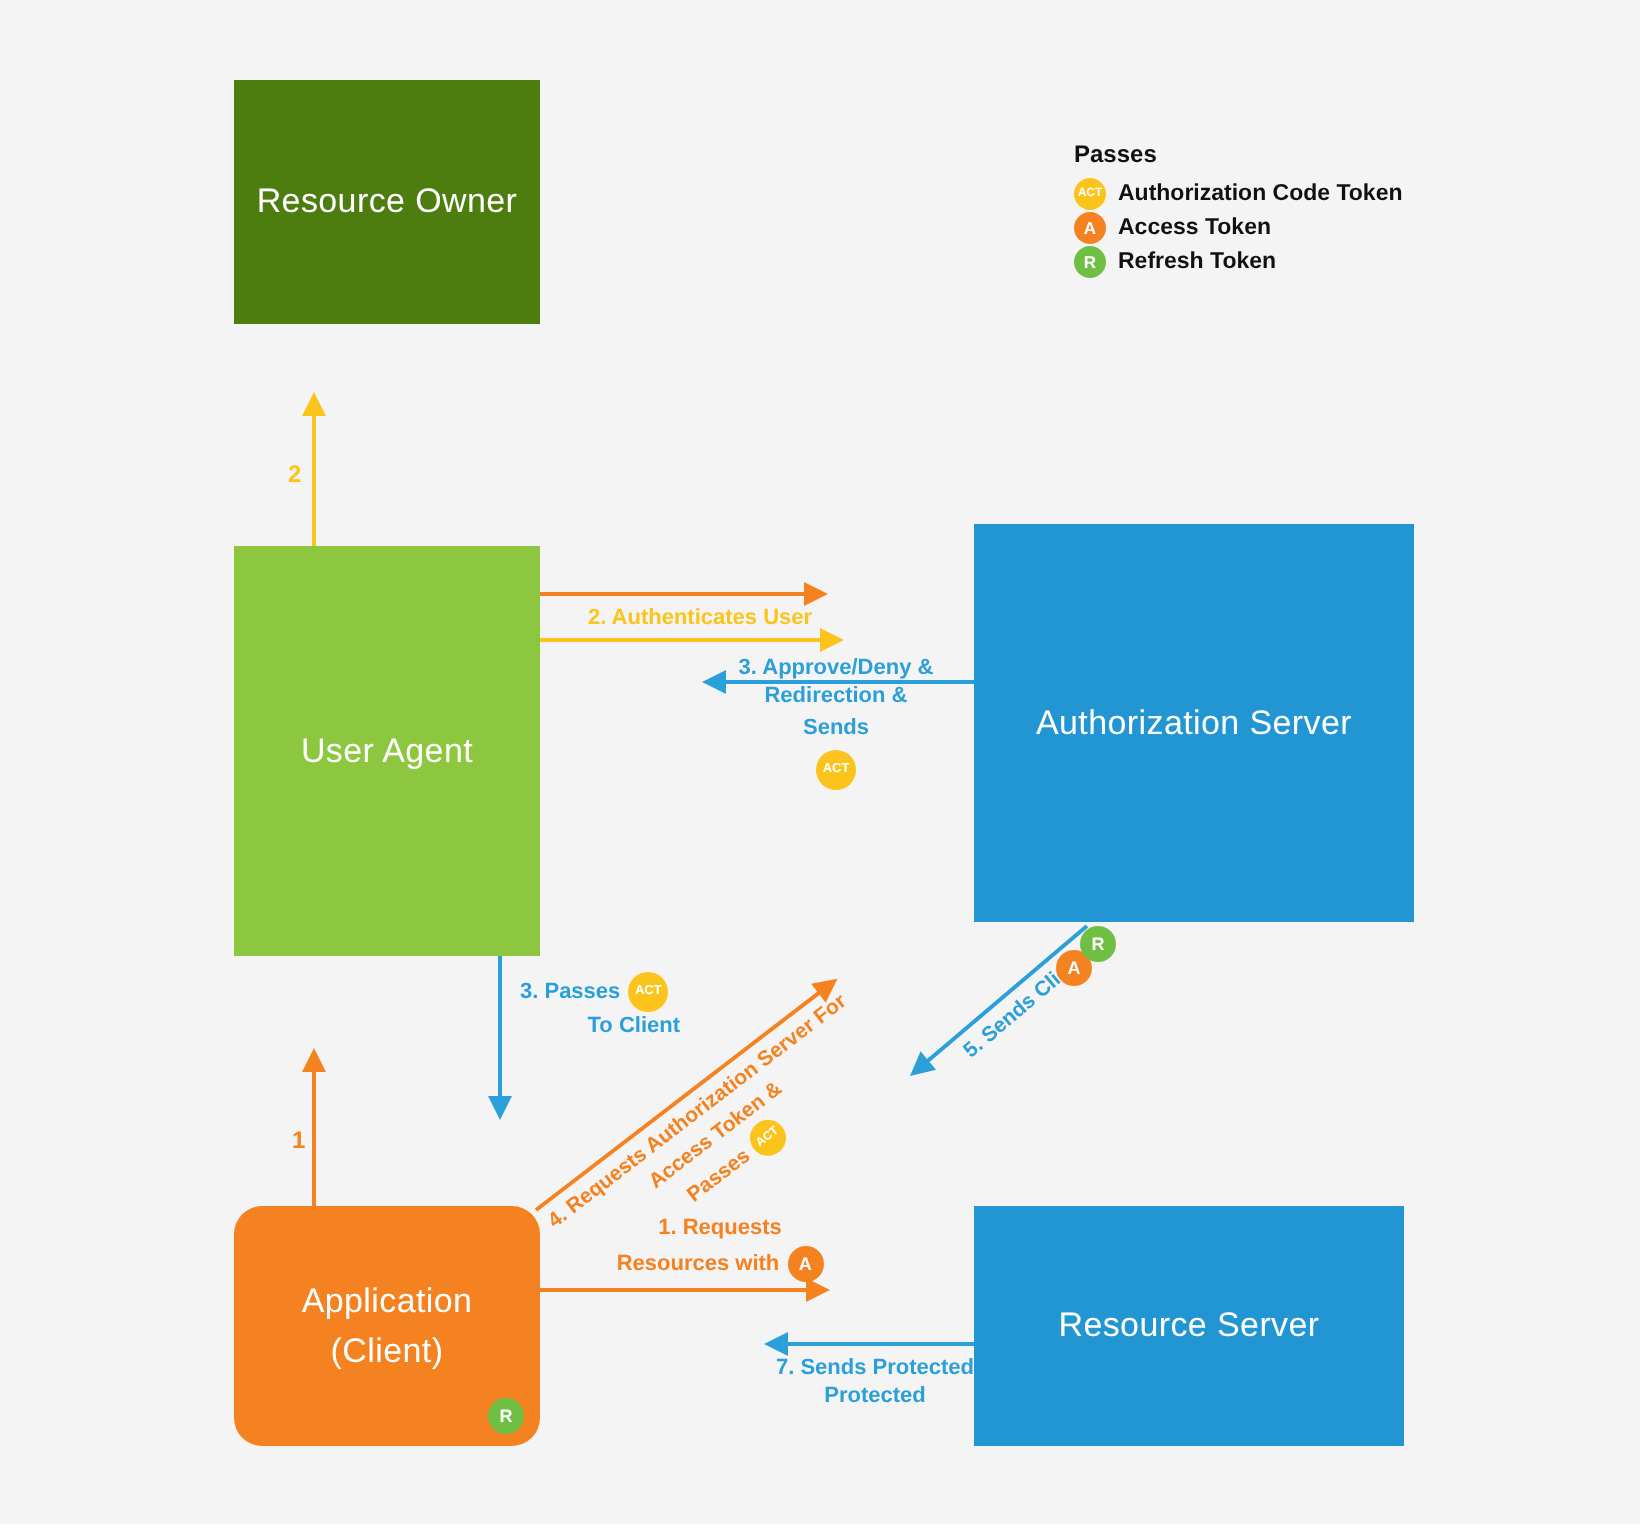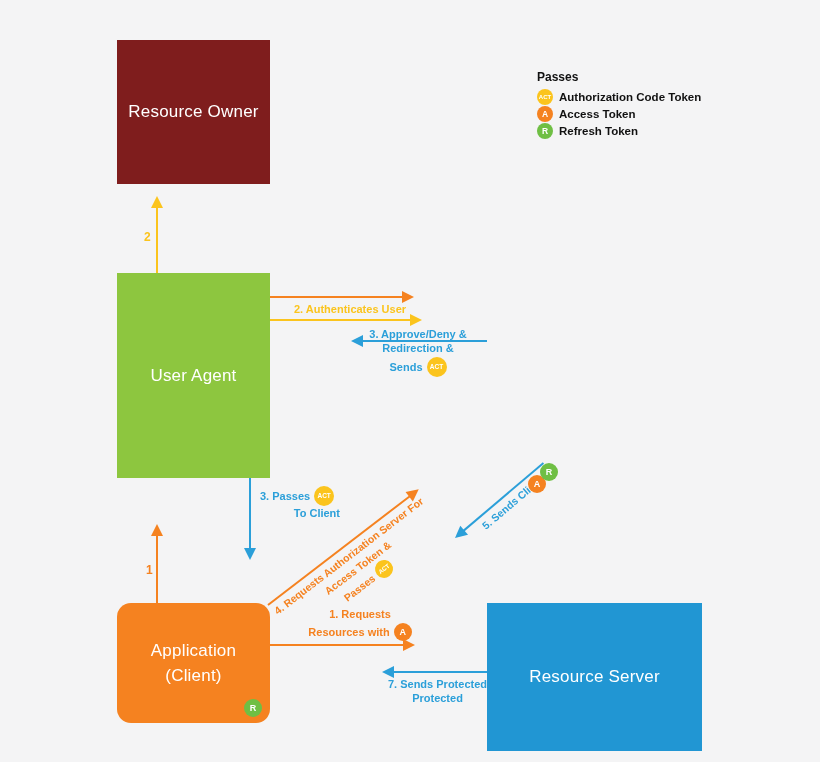--- a/index.html
+++ b/index.html
@@ -5,25 +5,25 @@
   html,body{margin:0;padding:0;background:#ffffff;}
   #stage{
     position:relative;width:820px;height:765px;background:#f4f4f5;overflow:hidden;
     font-family:"Liberation Sans", sans-serif;
   }
   .box{
     position:absolute;display:flex;align-items:center;justify-content:center;
     color:#ffffff;font-weight:300;text-align:center;
   }
   .box-label{font-size:17px;letter-spacing:.2px;}
-  #resource-owner{left:117px;top:40px;width:153px;height:144px;background:#7f1d1d;}
+  #resource-owner{left:117px;top:40px;width:153px;height:122px;background:#4d7c0f;}
   #user-agent{left:117px;top:273px;width:153px;height:205px;background:#8dc63f;}
   #application{left:117px;top:603px;width:153px;height:120px;background:#f58220;border-radius:14px;flex-direction:column;line-height:25px;}
   #authorization-server{left:487px;top:262px;width:220px;height:199px;background:#2196d3;}
-  #resource-server{left:487px;top:603px;width:215px;height:148px;background:#2196d3;}
+  #resource-server{left:487px;top:603px;width:215px;height:120px;background:#2196d3;}
 
   
   #legend{position:absolute;left:537px;top:70px;color:#111;}
   #legend .legend-title{font-size:12px;font-weight:700;margin-bottom:4px;}
   .legend-row{display:flex;align-items:center;height:17px;}
   .legend-row .lbl{font-size:11.5px;font-weight:600;margin-left:6px;}
 
   
   .badge{display:inline-flex;align-items:center;justify-content:center;border-radius:50%;
          color:#fff;font-weight:700;flex:none;}
@@ -76,20 +76,23 @@
   <div class="box" id="user-agent">
     <span class="box-label">User Agent</span>
   </div>
 
   <div class="box" id="application">
     <span class="box-label">Application</span>
     <span class="box-label">(Client)</span>
     <span id="app-r-badge" class="badge green sz18">R</span>
   </div>
 
+  <div class="box" id="authorization-server">
+    <span class="box-label">Authorization Server</span>
+  </div>
 
   <div class="box" id="resource-server">
     <span class="box-label">Resource Server</span>
   </div>
 
   <div id="legend">
     <div class="legend-title">Passes</div>
     <div class="legend-row">
       <span class="badge yellow sz16">ACT</span>
       <span class="lbl">Authorization Code Token</span>
@@ -116,21 +119,21 @@
   <div class="head right orange" style="left:402px;top:291px;"></div>
 
   <div class="arrow-label t-yellow" style="left:280px;top:302px;width:140px;">2. Authenticates User</div>
   <div class="hline c-yellow" style="left:270px;top:319px;width:140px;"></div>
   <div class="head right yellow" style="left:410px;top:314px;"></div>
 
   <div class="head left blue" style="left:351px;top:335px;"></div>
   <div class="hline c-blue" style="left:362px;top:340px;width:125px;"></div>
   <div class="arrow-label t-blue" style="left:338px;top:327px;width:160px;">
     <div>3. Approve/Deny &amp; Redirection &amp;</div>
-    <div class="row" style="margin-top:2px;">
+    <div class="row" style="margin-top:2px;flex-direction:column;">
       <span>Sends</span>
       <span class="badge yellow sz20">ACT</span>
     </div>
   </div>
 
   <div class="vline c-blue" style="left:249px;top:478px;height:70px;"></div>
   <div class="head down blue" style="left:244px;top:548px;"></div>
   <div class="arrow-label t-blue" style="left:260px;top:486px;width:80px;text-align:left;">
     <div class="row left">
       <span>3. Passes</span>

